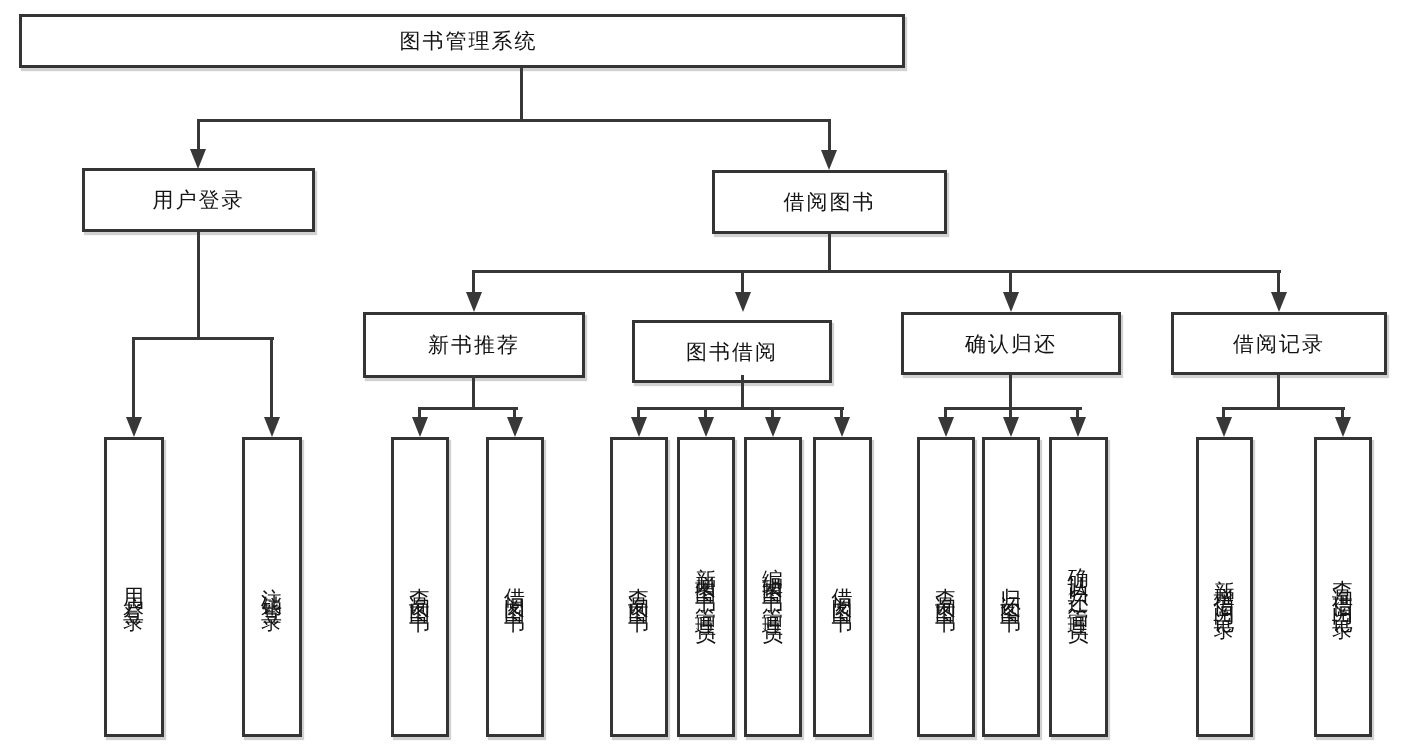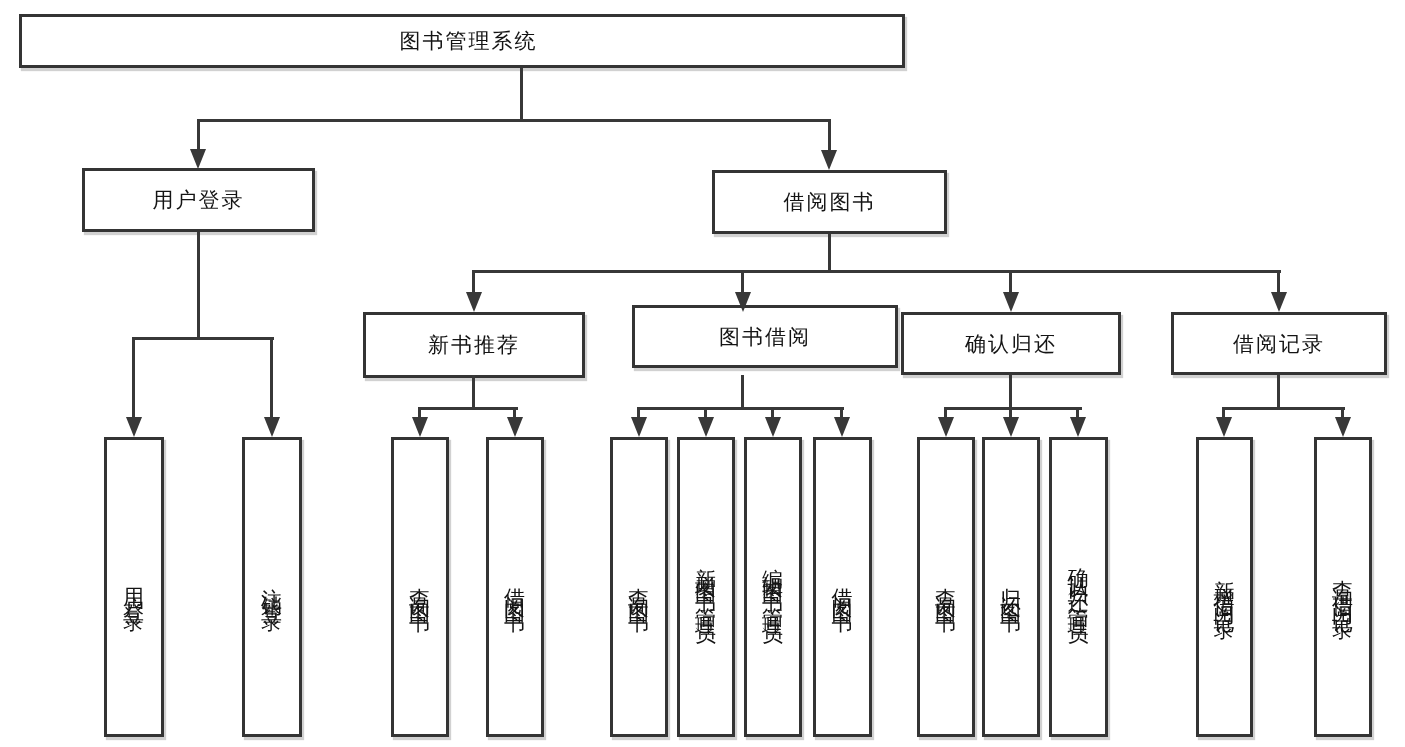--- a/index.html
+++ b/index.html
@@ -52,21 +52,21 @@
   <div class="hbox" style="left:82px;top:168px;width:233px;height:64px;">
     <span>用户登录</span>
   </div>
   <div class="hbox" style="left:712px;top:170px;width:235px;height:64px;">
     <span>借阅图书</span>
   </div>
 
   <div class="hbox" style="left:363px;top:312px;width:222px;height:66px;">
     <span>新书推荐</span>
   </div>
-  <div class="hbox" style="left:632px;top:305px;width:266px;height:63px;">
+  <div class="hbox" style="left:632px;top:320px;width:200px;height:63px;">
     <span>图书借阅</span>
   </div>
   <div class="hbox" style="left:901px;top:312px;width:220px;height:63px;">
     <span>确认归还</span>
   </div>
   <div class="hbox" style="left:1171px;top:312px;width:216px;height:63px;">
     <span>借阅记录</span>
   </div>
 
   <div class="vbox" style="left:104px;top:437px;width:60px;height:300px;">

